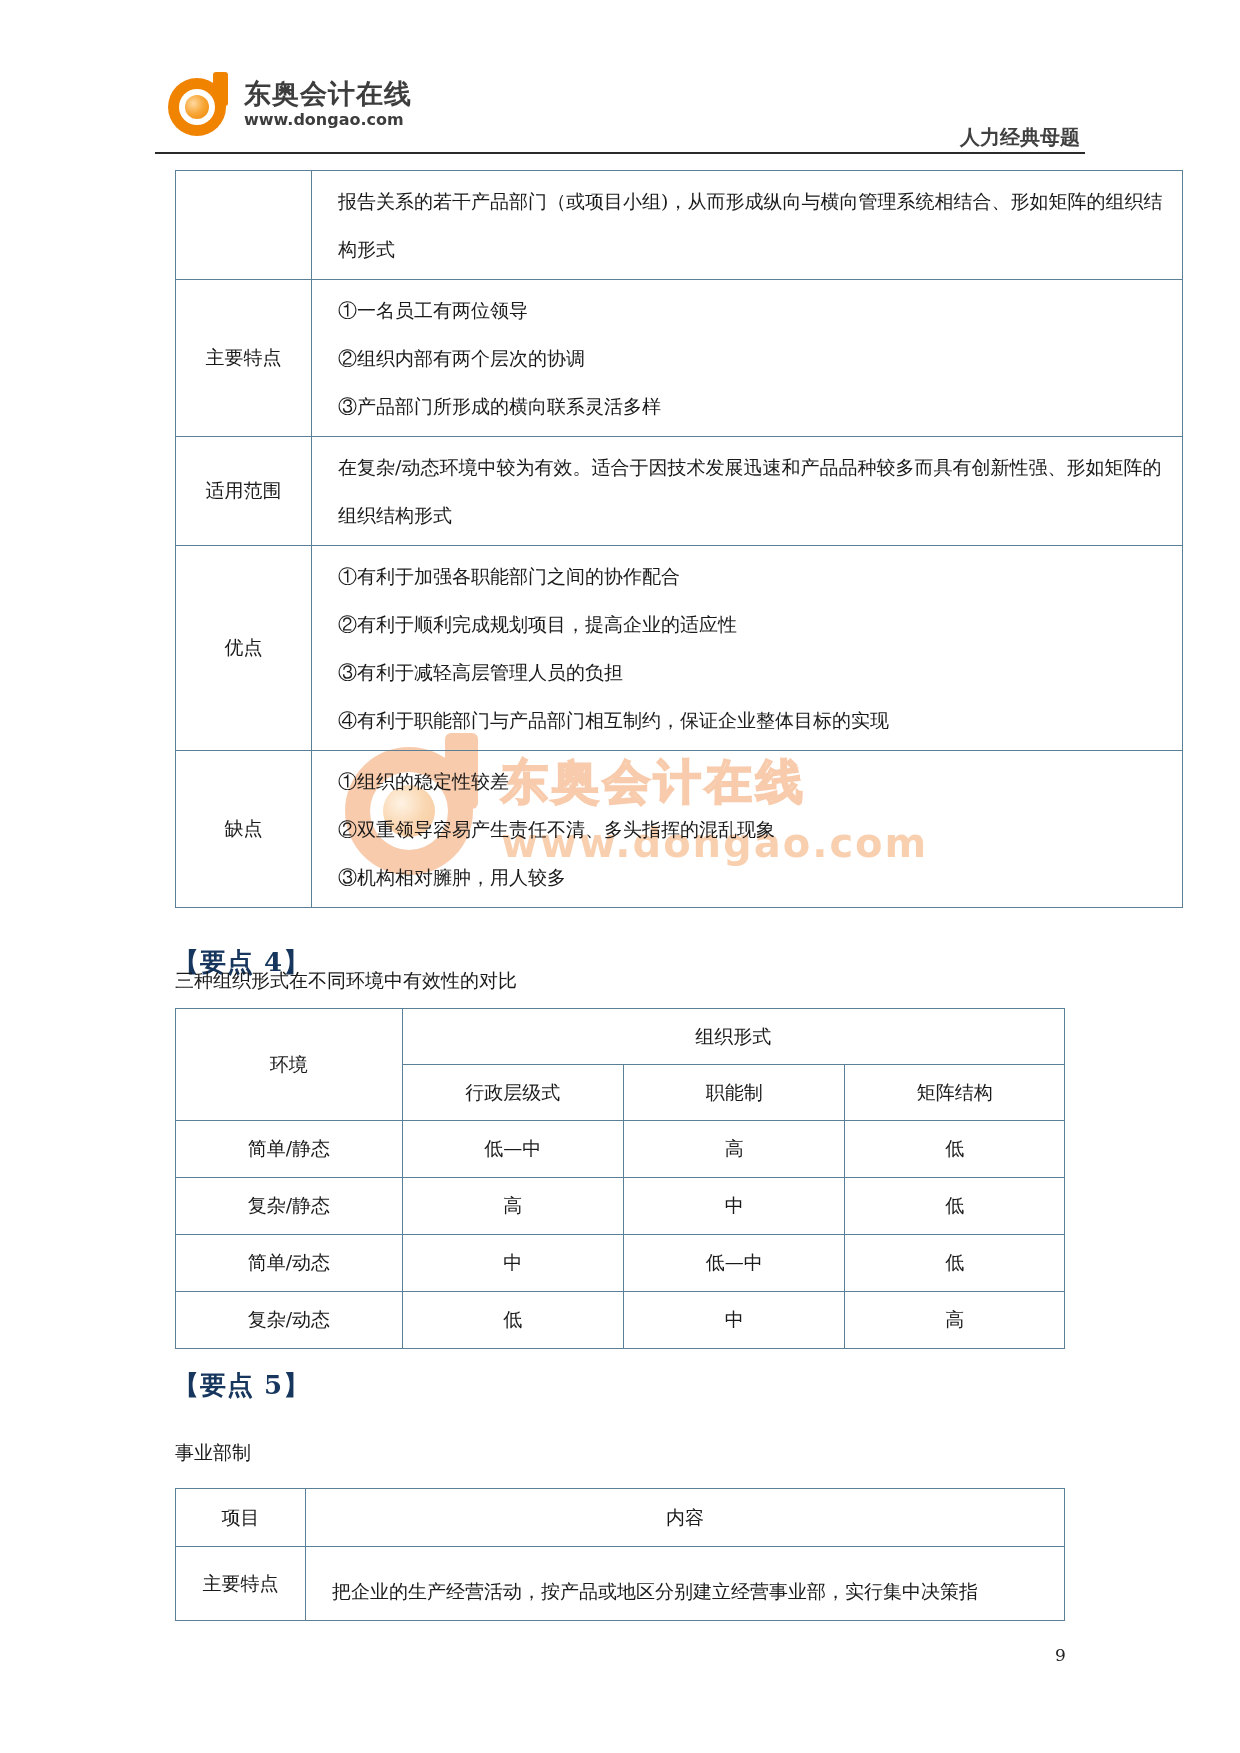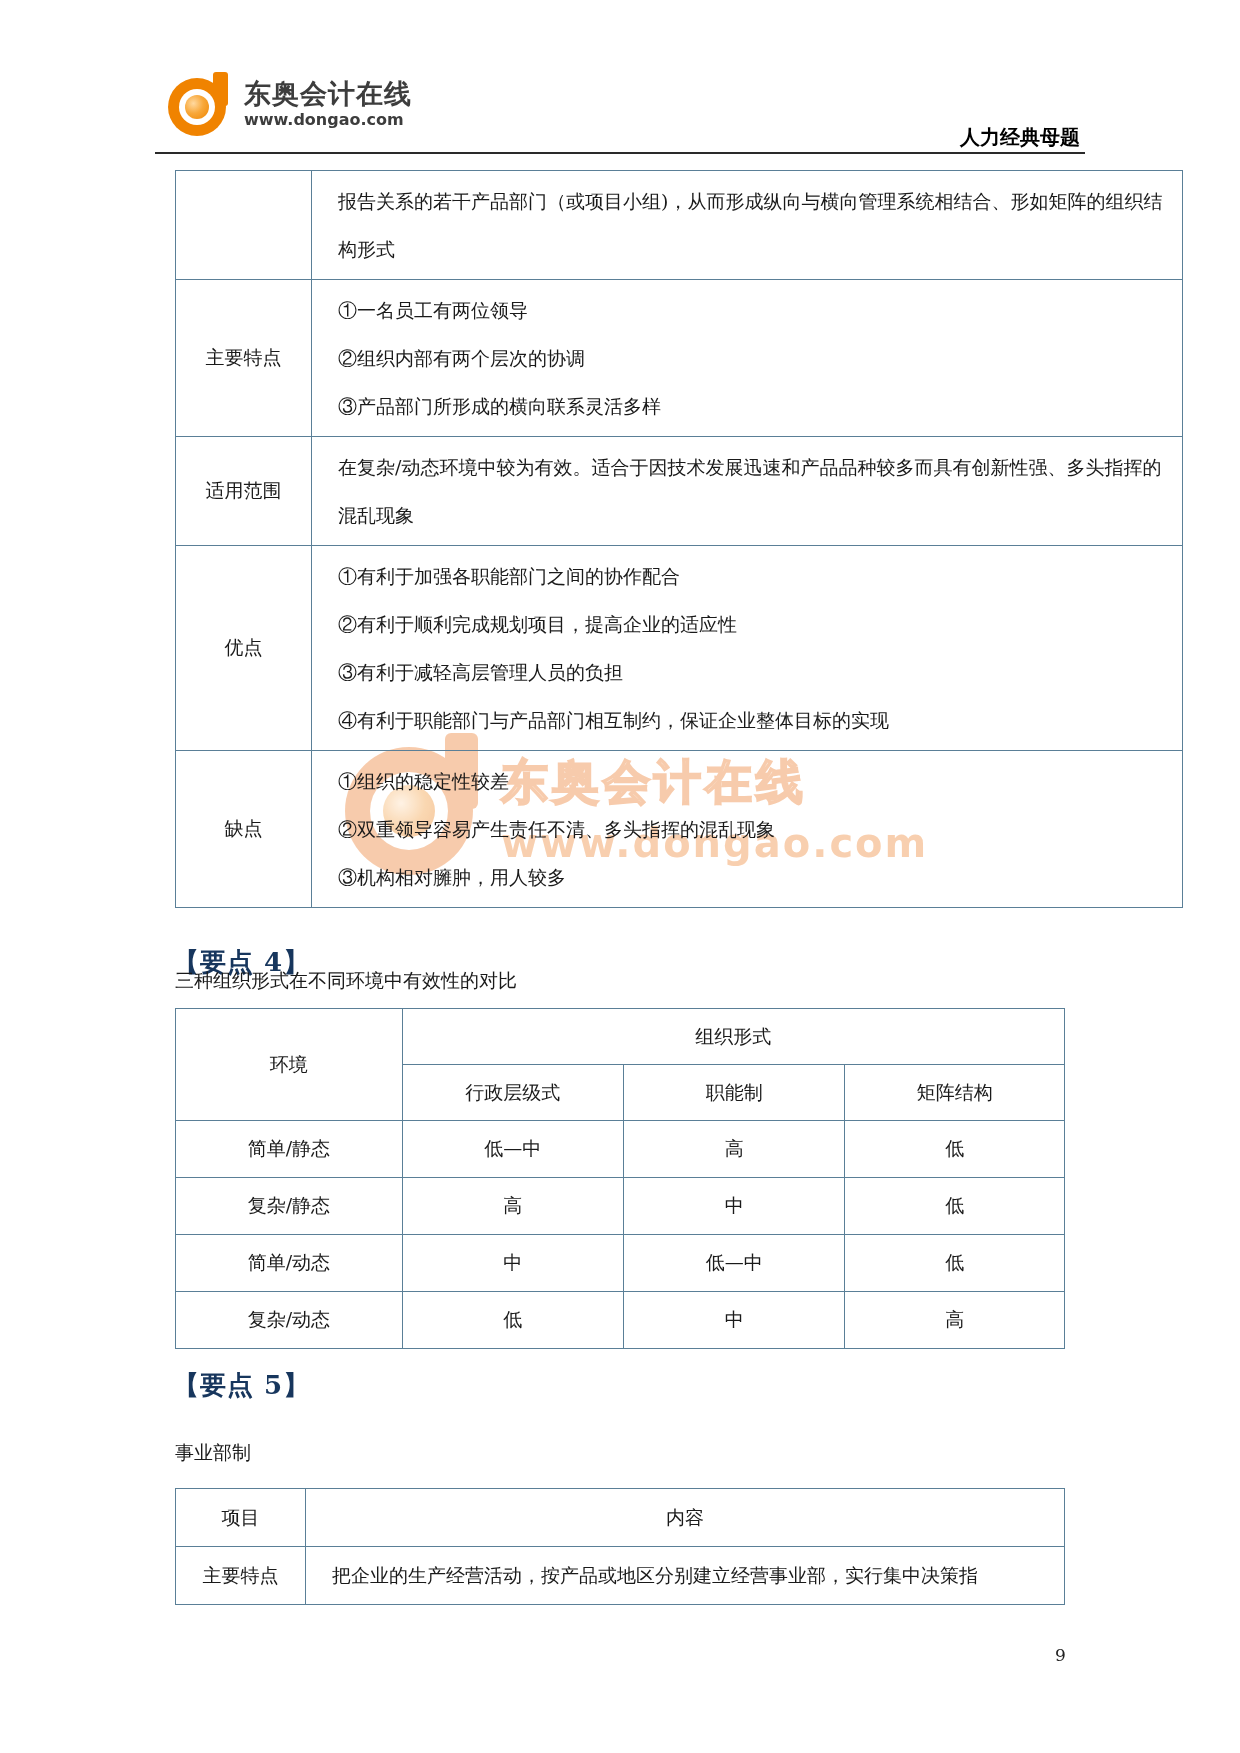--- a/index.html
+++ b/index.html
@@ -16,21 +16,21 @@
   .header-logo { position:absolute; left:168px; top:72px; display:flex; align-items:center; gap:12px; z-index:2; }
   .logo-mark { position:relative; width:64px; height:64px; flex:0 0 auto; }
   .logo-mark .stem  { position:absolute; right:4px;  top:0;   width:15px; height:34px; background:#F08300; border-radius:3px; }
   .logo-mark .body  { position:absolute; left:0;     bottom:0; width:58px; height:58px; background:#F08300; border-radius:50%; }
   .logo-mark .inner { position:absolute; left:11px;  bottom:11px; width:36px; height:36px; background:#ffffff; border-radius:50%; }
   .logo-mark .ball  { position:absolute; left:17px;  bottom:17px; width:24px; height:24px; border-radius:50%;
                       background:radial-gradient(circle at 35% 35%, #ffd9a0 0%, #f8a83a 45%, #ef8500 100%); }
   .logo-text { line-height:1.1; }
   .logo-brand { font-family:"DejaVu Sans","Liberation Sans",sans-serif; font-weight:bold; font-size:27px; color:#3d3d3d; letter-spacing:1px; }
   .logo-url   { font-family:"DejaVu Sans","Liberation Sans",sans-serif; font-weight:bold; font-size:16px; color:#3d3d3d; margin-top:2px; }
-  .header-topic { position:absolute; right:160px; top:124px; font-size:20px; font-weight:bold; color:#000000; z-index:2; }
+  .header-topic { position:absolute; right:160px; top:124px; font-size:20px; font-weight:bold; color:#404040; z-index:2; }
   .header-rule  { position:absolute; left:155px; top:152px; width:930px; height:2px; background:#2a2a2a; z-index:2; }
 
   
   .watermark { position:absolute; left:345px; top:733px; display:flex; align-items:flex-start; gap:14px; opacity:0.55; z-index:0; pointer-events:none; }
   .wm-mark { position:relative; width:142px; height:142px; flex:0 0 auto; }
   .wm-mark .stem  { position:absolute; right:9px; top:0; width:33px; height:76px; background:#f2a269; border-radius:6px; }
   .wm-mark .body  { position:absolute; left:0; bottom:0; width:128px; height:128px; background:#f2a269; border-radius:50%; }
   .wm-mark .inner { position:absolute; left:25px; bottom:25px; width:78px; height:78px; background:#ffffff; border-radius:50%; }
   .wm-mark .ball  { position:absolute; left:38px; bottom:38px; width:52px; height:52px; border-radius:50%;
                     background:radial-gradient(circle at 35% 35%, #ffe9d0 0%, #f6b873 50%, #f09a50 100%); }
@@ -57,21 +57,21 @@
   .heading { position:absolute; left:173px; z-index:1; font-size:26px; font-weight:bold; color:#17365D; letter-spacing:1px; }
   .heading4 { top:901px;margin-top:44px; }
   .heading5 { top:1368px; }
   .intro { position:absolute; left:175px; z-index:1; font-size:19px; color:#1a1a1a; }
   .intro4 { top:968px;font-family:Liberation Mono, monospace; }
   .intro5 { top:1440px; }
 
   .tbl3 { left:175px; top:1488px; width:890px; }
   .tbl3 td.label { width:127px; text-align:center; height:55px; }
   .tbl3 td.chead { text-align:center; height:55px; }
-  .tbl3 td.content { padding:0 14px 0 26px; height:57px; }
+  .tbl3 td.content { padding:16px 14px 0 26px; height:57px; }
 
   .page-number { position:absolute; left:1055px; top:1645px; font-size:17px; color:#222; z-index:1; }
 </style>
 </head>
 <body>
 
 <div class="page">
 
   <div class="watermark">
     <div class="wm-mark">
@@ -113,21 +113,21 @@
         <td class="label">主要特点</td>
         <td class="content">
           <p>①一名员工有两位领导</p>
           <p>②组织内部有两个层次的协调</p>
           <p>③产品部门所形成的横向联系灵活多样</p>
         </td>
       </tr>
       <tr>
         <td class="label">适用范围</td>
         <td class="content">
-          <p>在复杂/动态环境中较为有效。适合于因技术发展迅速和产品品种较多而具有创新性强、多头指挥的混乱现象</p>
+          <p>在复杂/动态环境中较为有效。适合于因技术发展迅速和产品品种较多而具有创新性强、形如矩阵的组织结构形式</p>
         </td>
       </tr>
       <tr>
         <td class="label">优点</td>
         <td class="content">
           <p>①有利于加强各职能部门之间的协作配合</p>
           <p>②有利于顺利完成规划项目，提高企业的适应性</p>
           <p>③有利于减轻高层管理人员的负担</p>
           <p>④有利于职能部门与产品部门相互制约，保证企业整体目标的实现</p>
         </td>

